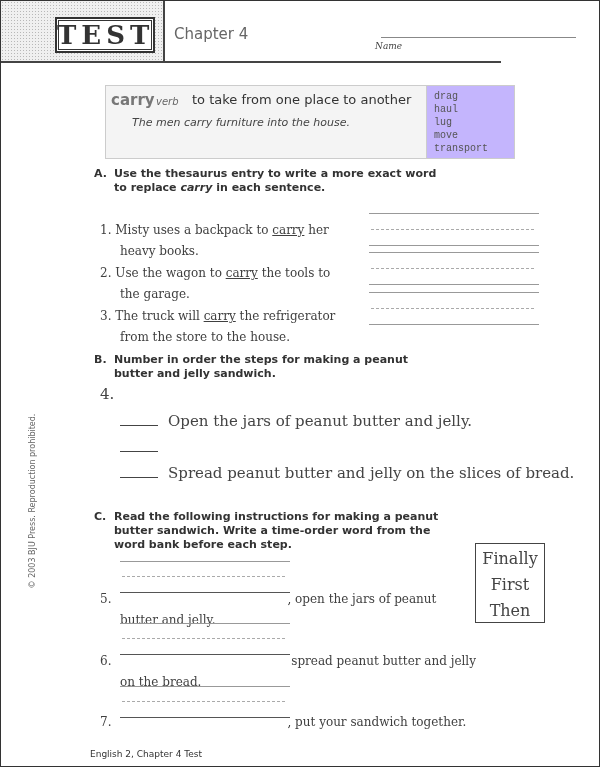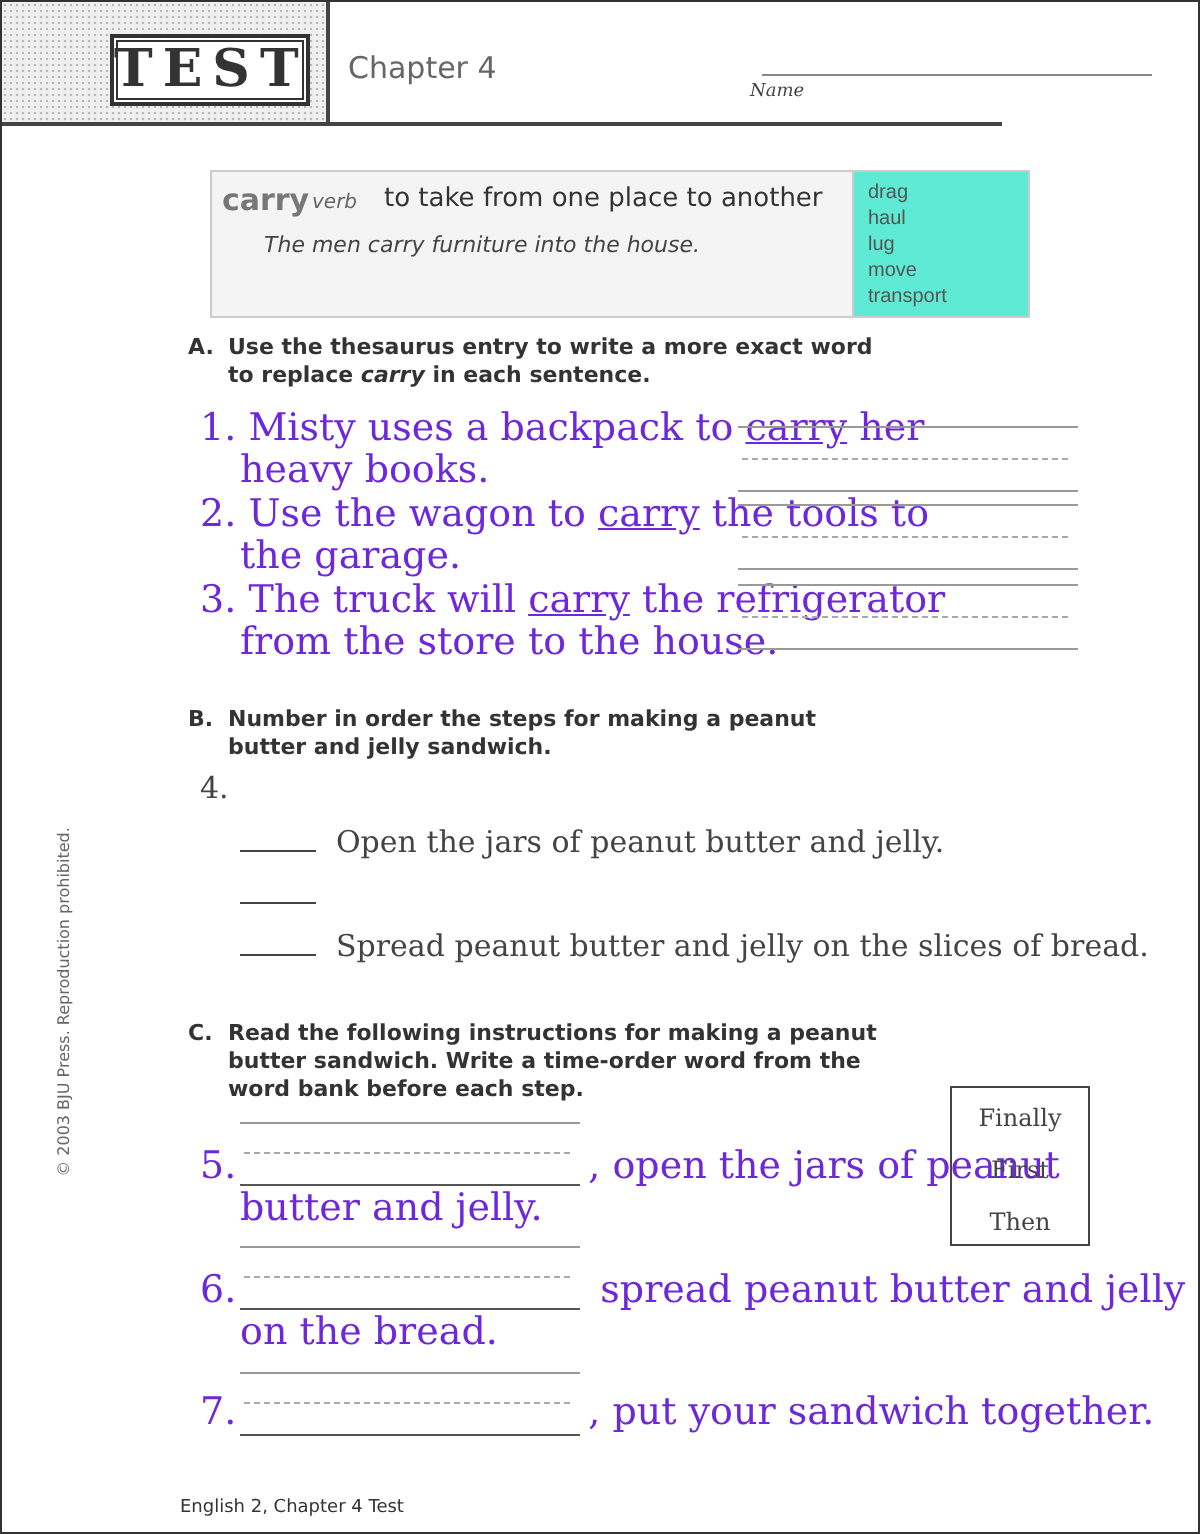--- a/index.html
+++ b/index.html
@@ -11,47 +11,47 @@
     background-image:radial-gradient(#b8b8b8 0.7px, transparent 0.8px);
     background-size:3px 3px; border-right:2px solid #444; }
   .logo-box { position:absolute; left:54px; top:16px; width:96px; height:32px; background:#fff; border:2px solid #333; box-shadow:inset 0 0 0 1px #fff, inset 0 0 0 2px #333;
     font-family:"DejaVu Serif", serif; font-weight:bold; font-size:26px; letter-spacing:5px; text-align:center; line-height:32px; color:#333; }
   .chapter { position:absolute; left:173px; top:24px; font-family:"DejaVu Sans", sans-serif; font-size:15px; color:#666; }
   .name-line { position:absolute; left:380px; top:36px; width:195px; border-top:1px solid #888; }
   .name-label { position:absolute; left:374px; top:40px; font-size:9px; font-style:italic; color:#444; }
 
   .thes { position:absolute; left:104px; top:84px; width:408px; height:72px; border:1px solid #ccc; background:#f4f4f4; }
   .thes-main { position:absolute; left:0; top:0; width:320px; height:72px; }
-  .thes-syn { position:absolute; left:320px; top:0; width:88px; height:72px; background:#5eead4; border-left:1px solid #ccc; font-family:Liberation Sans, sans-serif; font-size:10px; color:#555; line-height:13px; padding:4px 0 0 7px; box-sizing:border-box; }
+  .thes-syn { position:absolute; left:320px; top:0; width:88px; height:72px; background:#c4b5fd; border-left:1px solid #ccc; font-family:Liberation Mono, monospace; font-size:10px; color:#555; line-height:13px; padding:4px 0 0 7px; box-sizing:border-box; }
   .headword { position:absolute; left:5px; top:5px; font-family:"DejaVu Sans", sans-serif; font-weight:bold; font-size:15px; color:#777; }
   .pos { position:absolute; left:50px; top:10px; font-family:"DejaVu Sans", sans-serif; font-style:italic; font-size:10px; color:#666; }
   .def { position:absolute; left:86px; top:6px; font-family:"DejaVu Sans", sans-serif; font-size:13px; color:#333; }
   .example { position:absolute; left:26px; top:30px; font-family:"DejaVu Sans", sans-serif; font-style:italic; font-size:11px; color:#444; }
 
   .instr { position:absolute; font-family:"DejaVu Sans", sans-serif; font-weight:bold; font-size:11px; color:#333; line-height:14px; }
   .instr .letter { position:absolute; left:0; top:0; }
   .instr .text { position:absolute; left:20px; top:0; }
 
-  .item { position:absolute; font-size:19px; color:#6d28d9; line-height:21px; }
+  .item { position:absolute; font-size:12px; color:#404040; line-height:21px;margin-top:16px; }
   .u { text-decoration:underline; }
 
   .ansbox { position:absolute; width:170px; height:50px; }
   .ansbox .solid-top { position:absolute; left:0; top:0; width:100%; border-top:1px solid #999; }
   .ansbox .dash { position:absolute; left:2px; top:16px; width:96%; border-top:1px dashed #aaa; }
   .ansbox .solid-bot { position:absolute; left:0; top:32px; width:100%; border-top:1px solid #999; }
 
   .blank { display:inline-block; width:38px; border-bottom:1px solid #444; margin-right:10px; vertical-align:baseline; height:1px; }
   .step { position:absolute; font-size:15px; color:#444; }
 
   .wline3 { position:absolute; width:170px; height:46px; }
   .wline3 .t { position:absolute; left:0; top:0; width:100%; border-top:1px solid #999; }
   .wline3 .d { position:absolute; left:2px; top:15px; width:96%; border-top:1px dashed #aaa; }
   .wline3 .b { position:absolute; left:0; top:31px; width:100%; border-top:1px solid #555; }
 
-  .wordbank { position:absolute; left:474px; top:542px; width:70px; height:80px; border:1px solid #444; text-align:center; font-size:12px; color:#444; line-height:26px; padding-top:2px; box-sizing:border-box; }
+  .wordbank { position:absolute; left:474px; top:542px; width:70px; height:80px; border:1px solid #444; text-align:center; font-size:16px; color:#444; line-height:26px; padding-top:2px; box-sizing:border-box; }
 
   .copyright { position:absolute; left:31px; top:500px; transform:translate(-50%,-50%) rotate(-90deg); transform-origin:center; font-family:"DejaVu Sans", sans-serif; font-size:8px; color:#666; white-space:nowrap; }
   .footer { position:absolute; left:89px; top:748px; font-family:"DejaVu Sans", sans-serif; font-size:9px; color:#333; }
 </style>
 </head>
 <body>
 
 <div class="page">
 
   <div class="header">

